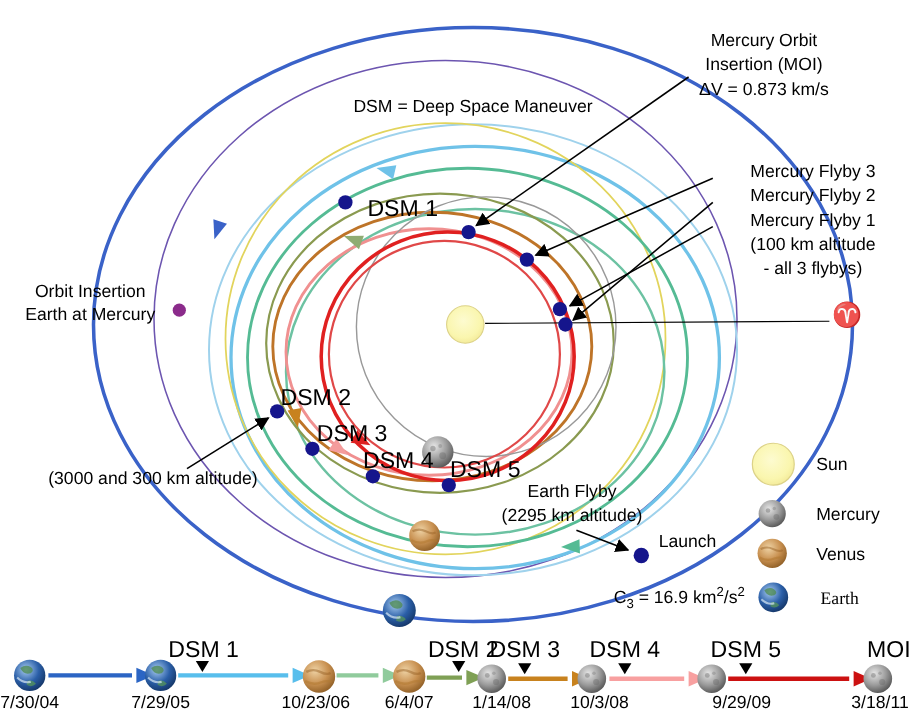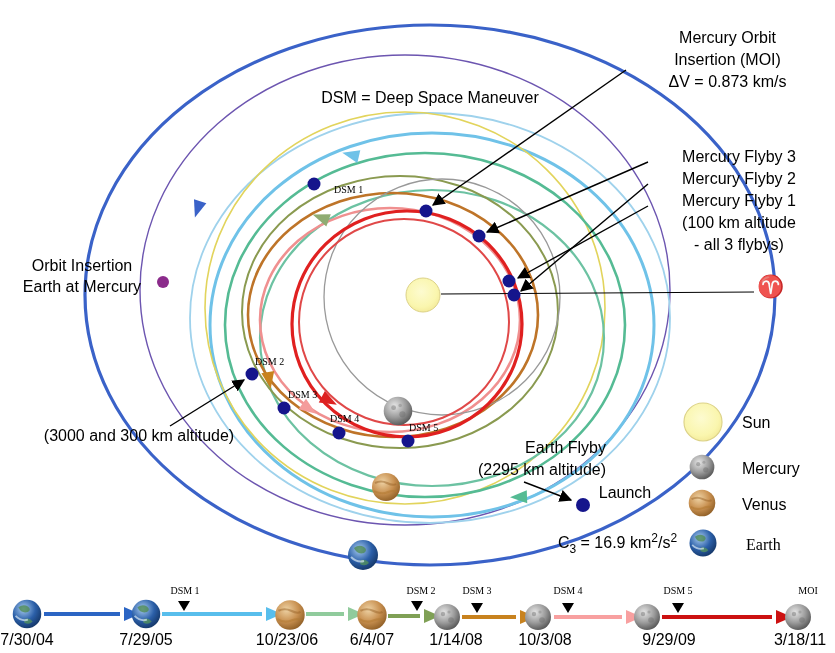--- a/index.html
+++ b/index.html
@@ -1,20 +1,20 @@
 <!DOCTYPE html>
 <html><head>
 <meta charset="utf-8">
 <style>
   html,body{margin:0;padding:0;background:#fff;}
   #stage{position:relative;width:835px;height:653px;background:#fff;overflow:hidden;
          font-family:"Liberation Sans",sans-serif;color:#000;}
   #orbit-svg{position:absolute;left:0;top:0;}
   .lbl{position:absolute;text-align:center;line-height:21px;font-size:16px;white-space:nowrap;}
-  .lbl.small{font-size:10px;font-family:Liberation Serif, serif;}
+  .lbl.small{font-size:21px;}
   .lbl .ln{display:block;}
   .left{text-align:left;}
   sub.c3s{font-size:12px;}
   sup.c3s{font-size:12px;}
   .aries{font-size:22px;}
 </style>
 </head>
 <body>
 
 <div id="stage">
@@ -155,21 +155,21 @@
     <polygon points="178,601 190,601 184,611" fill="#000"></polygon>
     <polygon points="411,601 423,601 417,611" fill="#000"></polygon>
     <polygon points="471,603 483,603 477,613" fill="#000"></polygon>
     <polygon points="562,603 574,603 568,613" fill="#000"></polygon>
     <polygon points="672,603 684,603 678,613" fill="#000"></polygon>
   </g>
 </svg>
 
 <div class="lbl" style="left:280px;top:87px;width:300px;">DSM = Deep Space Maneuver</div>
 
-<div class="lbl" style="left:625px;top:27px;width:205px;line-height:22px;">
+<div class="lbl" style="left:592px;top:27px;width:205px;line-height:22px;">
   <span class="ln">Mercury Orbit</span>
   <span class="ln">Insertion (MOI)</span>
   <span class="ln">ΔV = 0.873 km/s</span>
 </div>
 
 <div class="lbl" style="left:643px;top:146px;width:192px;line-height:22px;">
   <span class="ln">Mercury Flyby 3</span>
   <span class="ln">Mercury Flyby 2</span>
   <span class="ln">Mercury Flyby 1</span>
   <span class="ln">(100 km altitude</span>
@@ -178,21 +178,21 @@
 
 <div class="lbl" style="left:2px;top:255px;width:160px;">
   <span class="ln">Orbit Insertion</span>
   <span class="ln">Earth at Mercury</span>
 </div>
 
 <div class="lbl" style="left:6px;top:425px;width:266px;line-height:22px;">
   <span class="ln">(3000 and 300 km altitude)</span>
 </div>
 
-<div class="lbl" style="left:434px;top:437px;width:172px;line-height:22px;text-align:right;">
+<div class="lbl" style="left:434px;top:437px;width:172px;line-height:22px;">
   <span class="ln">Earth Flyby</span>
   <span class="ln">(2295 km altitude)</span>
 </div>
 
 <div class="lbl" style="left:560px;top:482px;width:130px;">Launch</div>
 <div class="lbl" style="left:530px;top:528px;width:175px;"><span>C</span><sub class="c3s">3</sub><span> = 16.9 km</span><sup class="c3s">2</sup><span>/s</span><sup class="c3s">2</sup></div>
 
 <div class="lbl small left" style="left:334px;top:179px;">DSM 1</div>
 <div class="lbl small left" style="left:255px;top:351px;">DSM 2</div>
 <div class="lbl small left" style="left:288px;top:384px;">DSM 3</div>
@@ -212,16 +212,16 @@
 <div class="lbl small" style="left:536px;top:580px;width:64px;">DSM 4</div>
 <div class="lbl small" style="left:646px;top:580px;width:64px;">DSM 5</div>
 <div class="lbl small" style="left:776px;top:580px;width:64px;">MOI</div>
 
 <div class="lbl" style="left:-19px;top:629px;width:92px;">7/30/04</div>
 <div class="lbl" style="left:100px;top:629px;width:92px;">7/29/05</div>
 <div class="lbl" style="left:241px;top:629px;width:92px;">10/23/06</div>
 <div class="lbl" style="left:326px;top:629px;width:92px;">6/4/07</div>
 <div class="lbl" style="left:410px;top:629px;width:92px;">1/14/08</div>
 <div class="lbl" style="left:499px;top:629px;width:92px;">10/3/08</div>
-<div class="lbl" style="left:623px;top:629px;width:92px;">9/29/09</div>
+<div class="lbl" style="left:609px;top:629px;width:92px;text-align:right;">9/29/09</div>
 <div class="lbl" style="left:754px;top:629px;width:92px;">3/18/11</div>
 
 </div>
 
 </body></html>

